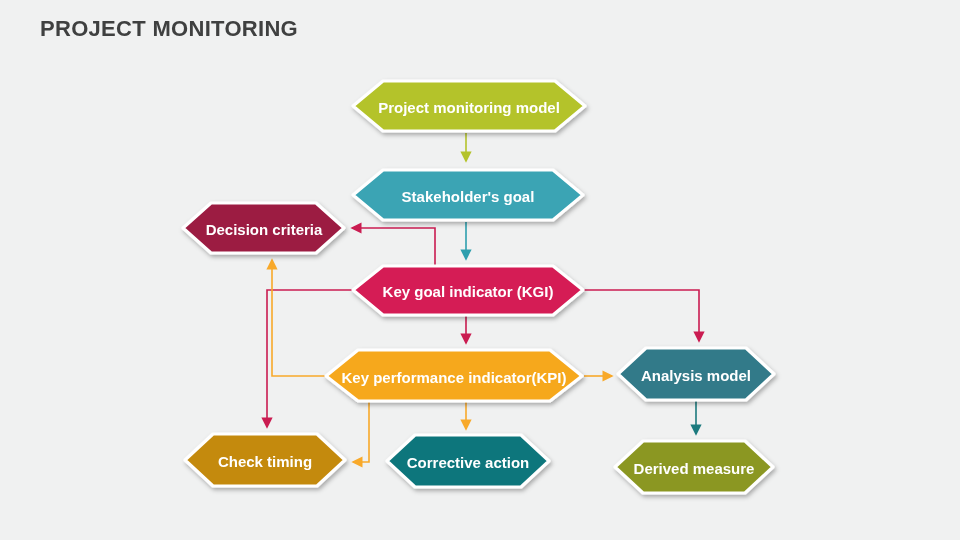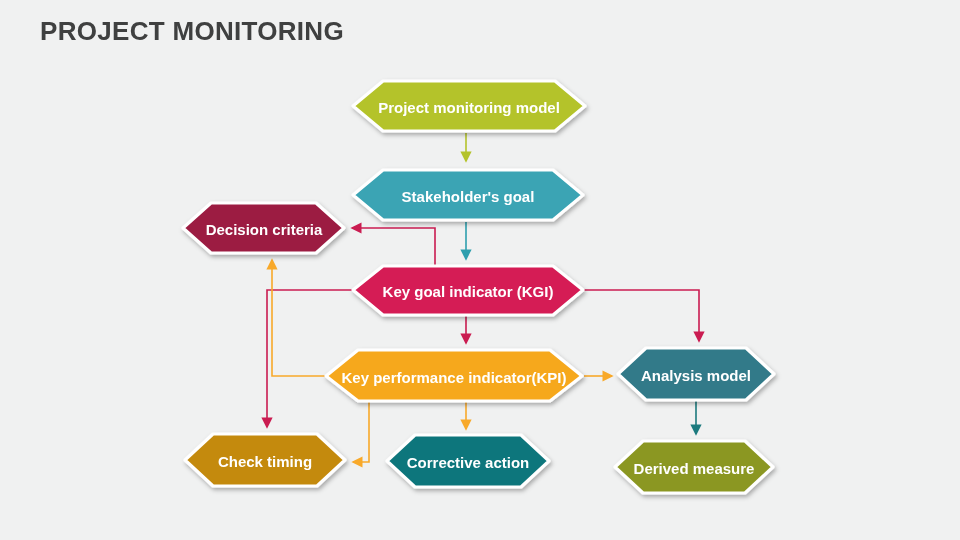--- a/index.html
+++ b/index.html
@@ -7,21 +7,21 @@
     position:relative;
     width:960px;height:540px;
     background:#f0f1f1;
     overflow:hidden;
     font-family:"Liberation Sans",sans-serif;
   }
   .slide-title{
     position:absolute;
     left:40px;top:16px;
     margin:0;
-    font-size:26px;
+    font-size:22px;
     font-weight:700;
     letter-spacing:0.3px;
     color:#3f4040;
   }
   .diagram{position:absolute;left:0;top:0;}
   .hex{
     stroke:#ffffff;
     stroke-width:3.2;
     stroke-linejoin:round;
     filter:url(#nodeShadow);

